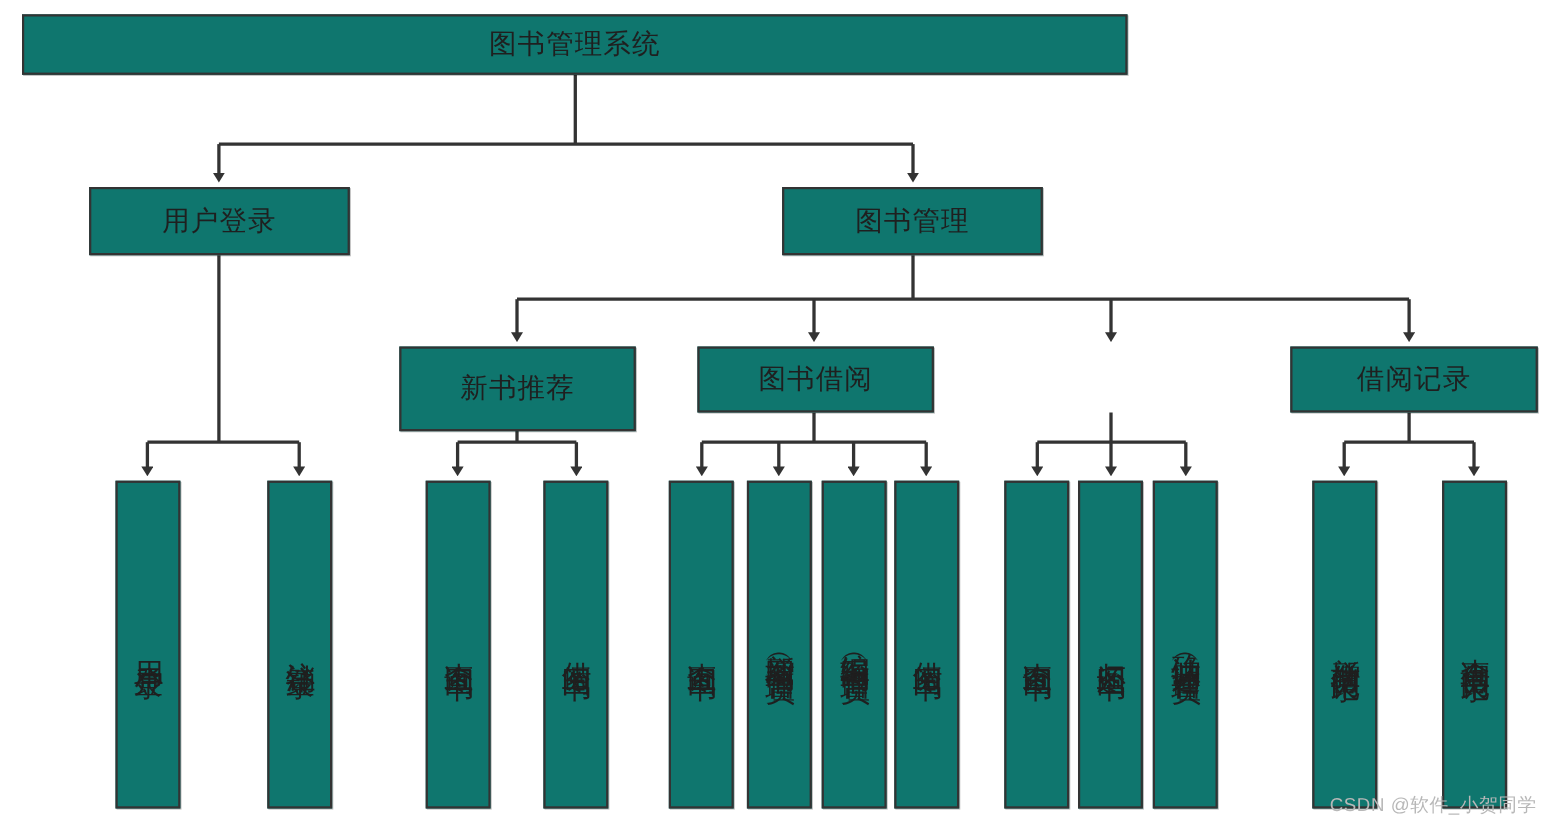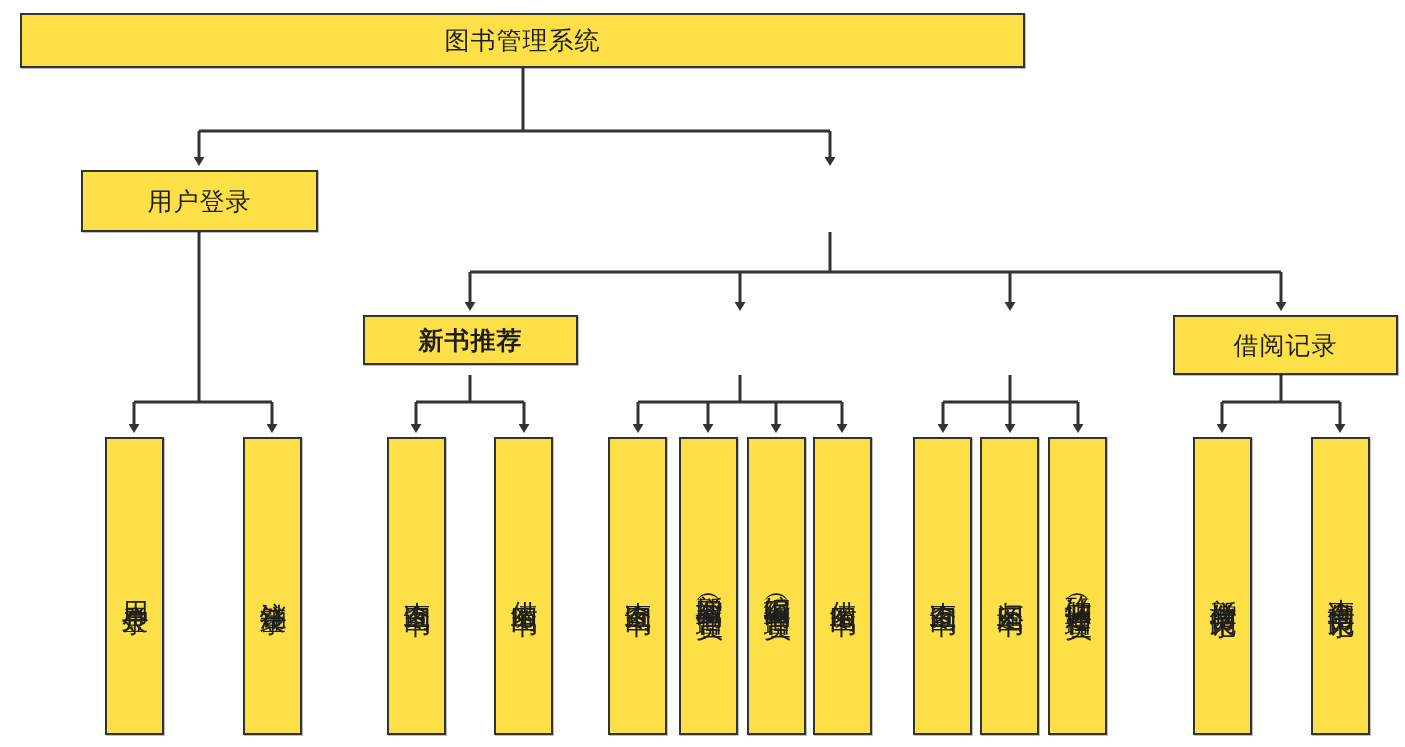--- a/index.html
+++ b/index.html
@@ -6,21 +6,21 @@
   body{
     font-family:"Liberation Sans","DejaVu Sans",sans-serif;
     width:1405px;height:747px;overflow:hidden;position:relative;
   }
   #diagram-root{position:relative;width:1405px;height:747px;background:#fff;}
   svg#edges{position:absolute;left:0;top:0;width:1405px;height:747px;}
 
   .node{
     position:absolute;
     box-sizing:border-box;
-    background:#fde047;
+    background:#0f766e;
     border:2px solid #333333;
     display:flex;
     align-items:center;
     justify-content:center;
     box-shadow:1px 1px 0 rgba(0,0,0,0.25);
   }
   .node .label{
     color:#1f1f1f;
     letter-spacing:1px;
     white-space:pre-line;
@@ -110,23 +110,29 @@
     </g>
   </svg>
 
   <div class="node horizontal root" style="left:20px;top:13px;width:1005px;height:55px;">
     <span class="label">图书管理系统</span>
   </div>
 
   <div class="node horizontal" style="left:81px;top:170px;width:237px;height:62px;">
     <span class="label">用户登录</span>
   </div>
+  <div class="node horizontal" style="left:711px;top:170px;width:237px;height:62px;">
+    <span class="label">图书管理</span>
+  </div>
 
-  <div class="node horizontal" style="left:363px;top:315px;width:215px;height:50px;font-weight:bold;">
+  <div class="node horizontal" style="left:363px;top:315px;width:215px;height:77px;">
     <span class="label">新书推荐</span>
+  </div>
+  <div class="node horizontal" style="left:634px;top:315px;width:215px;height:60px;">
+    <span class="label">图书借阅</span>
   </div>
   <div class="node horizontal" style="left:1173px;top:315px;width:225px;height:60px;">
     <span class="label">借阅记录</span>
   </div>
 
   <div class="node vertical" style="left:105px;top:437px;width:59px;height:298px;">
     <span class="label">用户登录</span>
   </div>
   <div class="node vertical" style="left:243px;top:437px;width:59px;height:298px;">
     <span class="label">注销登录</span>
@@ -162,14 +168,15 @@
     <span class="label">确认归还（管理员）</span>
   </div>
 
   <div class="node vertical" style="left:1193px;top:437px;width:59px;height:298px;">
     <span class="label">新增借阅记录</span>
   </div>
   <div class="node vertical" style="left:1311px;top:437px;width:59px;height:298px;">
     <span class="label">查询借阅记录</span>
   </div>
 
+  <div class="watermark">CSDN @软件_小贺同学</div>
 
 </div>
 
 </body></html>

